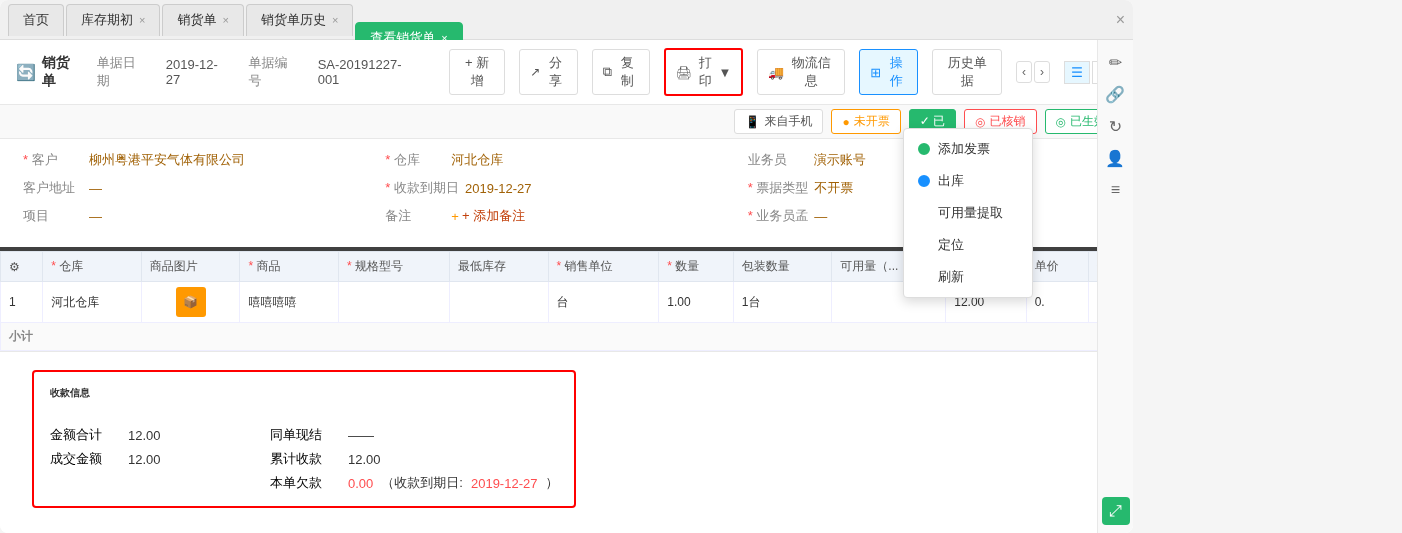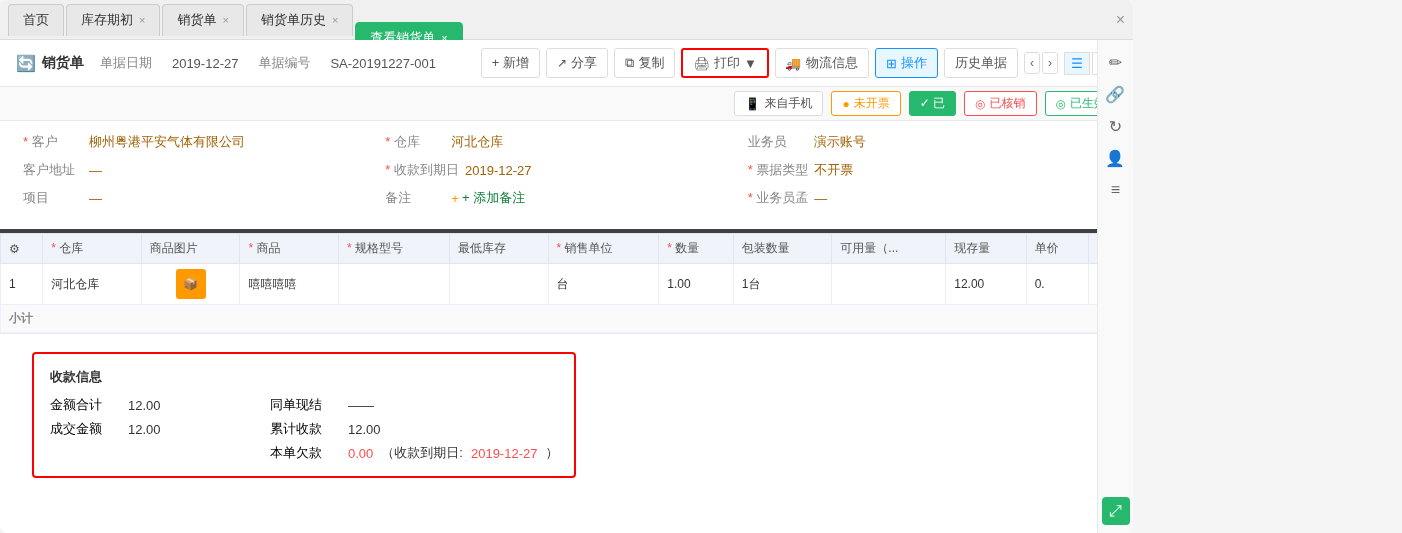--- a/index.html
+++ b/index.html
@@ -73,21 +73,21 @@
     td { padding: 5px 8px; border: 1px solid #eef; color: #333; white-space: nowrap; }
     tr.data-row td { background: #fff; }
     tr.subtotal-row td { background: #fafafa; color: #888; font-weight: bold; }
     .required-star { color: #ff4d4f; }
 
     
     .payment-section {
       padding: 14px 16px; border: 2px solid #ff0000; margin: 10px 16px;
       border-radius: 4px; background: #fff; display: inline-block; min-width: 520px;
     }
-    .payment-title { font-weight: bold; font-size: 13px; margin-bottom: 10px; }
+    .payment-title { font-weight: bold; font-size: 10px; margin-bottom: 26px; }
     .payment-grid { display: grid; grid-template-columns: 200px 1fr; gap: 6px 20px; }
     .payment-row { display: flex; align-items: center; gap: 8px; }
     .payment-label { color: #000000; min-width: 70px; }
     .payment-value { color: #333; }
     .payment-value.red { color: #ff4d4f; }
 
     
     .dropdown-menu {
       position: absolute; top: 88px; right: 100px;
       background: #fff; border: 1px solid #ddd; border-radius: 4px;
@@ -159,21 +159,21 @@
         <span>销货单</span>
       </div>
       <div class="doc-meta">
         <span class="doc-meta-label">单据日期</span>
         <span>2019-12-27</span>
         <span class="doc-meta-label">单据编号</span>
         <span>SA-20191227-001</span>
       </div>
       <div style="flex:1;"></div>
 
-      <div style="display:flex;gap:6px;">
+      <div style="display:flex;align-items:center;gap:14px;">
         <button class="toolbar-btn">+ 新增</button>
         <button class="toolbar-btn">
           <span style="font-size:12px;">↗</span>
           <span>分享</span>
         </button>
         <button class="toolbar-btn">
           <span>⧉</span>
           <span>复制</span>
         </button>
         <div style="position:relative;">
@@ -258,21 +258,21 @@
       </div>
       <div class="form-row">
         <div class="form-field">
           <span class="form-label">项目</span>
           <span class="form-value">—</span>
         </div>
         <div class="form-field">
           <span class="form-label">备注</span>
           <span class="form-add">
             <span style="color:#ff9900;">+</span>
-            <span style="color:#15803d;">+ 添加备注</span>
+            <span style="color:#c2410c;">+ 添加备注</span>
           </span>
         </div>
         <div class="form-field">
           <span class="form-label required">业务员孟</span>
           <span class="form-value">—</span>
         </div>
       </div>
     </div>
 
     <div class="table-container">
@@ -344,20 +344,42 @@
             <span class="payment-label">本单欠款</span>
             <span class="payment-value red">0.00</span>
             <span class="payment-value">（收款到期日:</span>
             <span class="payment-value red">2019-12-27</span>
             <span class="payment-value">）</span>
           </div>
         </div>
       </div>
     </div>
 
+    <div class="dropdown-menu">
+      <div class="dropdown-item">
+        <span class="dropdown-dot teal"></span>
+        <span>添加发票</span>
+      </div>
+      <div class="dropdown-item">
+        <span class="dropdown-dot blue"></span>
+        <span>出库</span>
+      </div>
+      <div class="dropdown-item">
+        <span style="width:12px;display:inline-block;"></span>
+        <span>可用量提取</span>
+      </div>
+      <div class="dropdown-item">
+        <span style="width:12px;display:inline-block;"></span>
+        <span>定位</span>
+      </div>
+      <div class="dropdown-item">
+        <span style="width:12px;display:inline-block;"></span>
+        <span>刷新</span>
+      </div>
+    </div>
 
     <div class="right-sidebar">
       <div class="sidebar-icon">✏</div>
       <div class="sidebar-icon">🔗</div>
       <div class="sidebar-icon">↻</div>
       <div class="sidebar-icon">👤</div>
       <div class="sidebar-icon">≡</div>
       <div class="sidebar-icon active" style="margin-top:auto;background:#26b96e;color:#fff;">⤢</div>
     </div>
 

